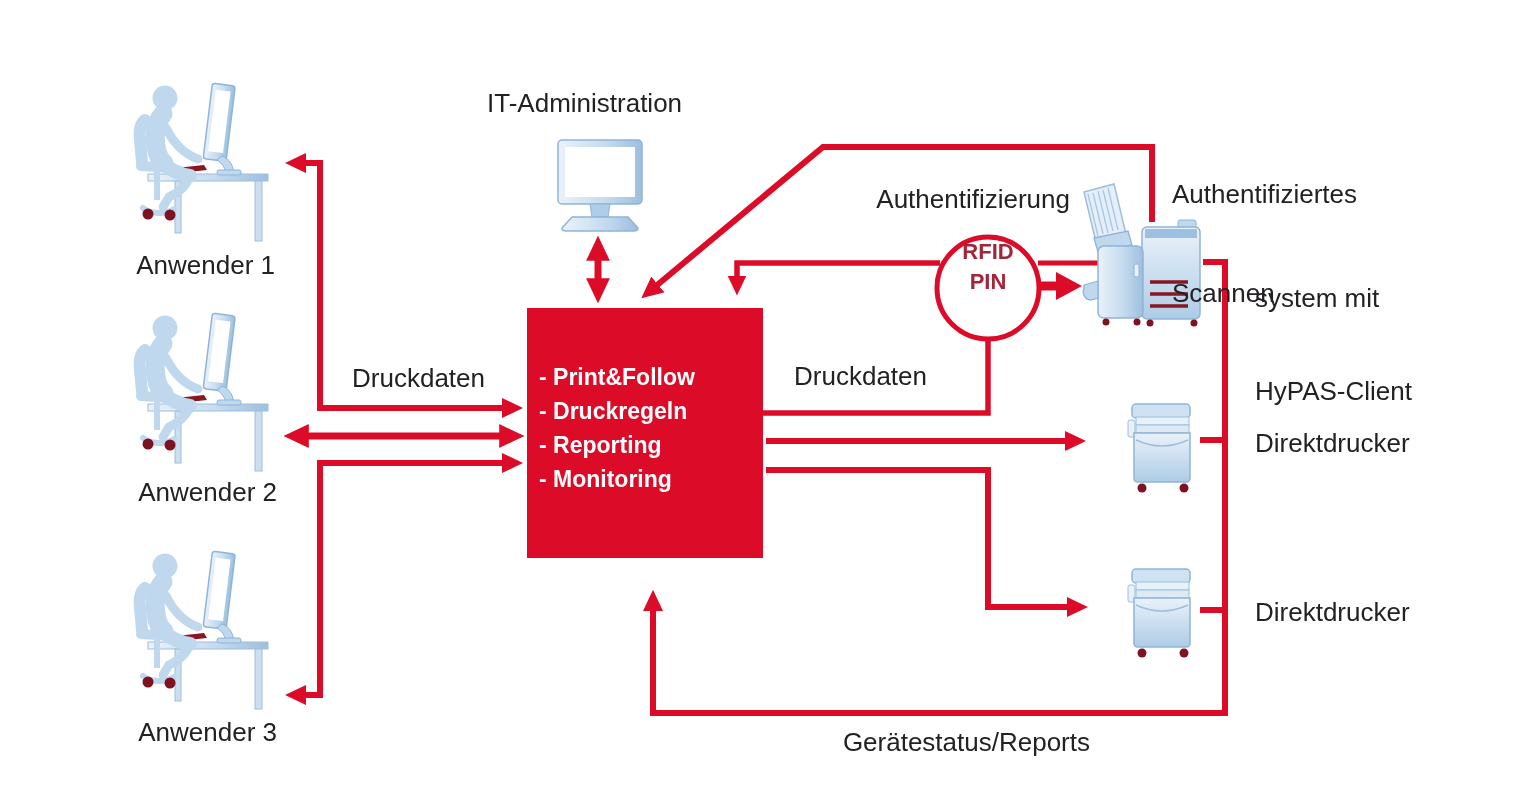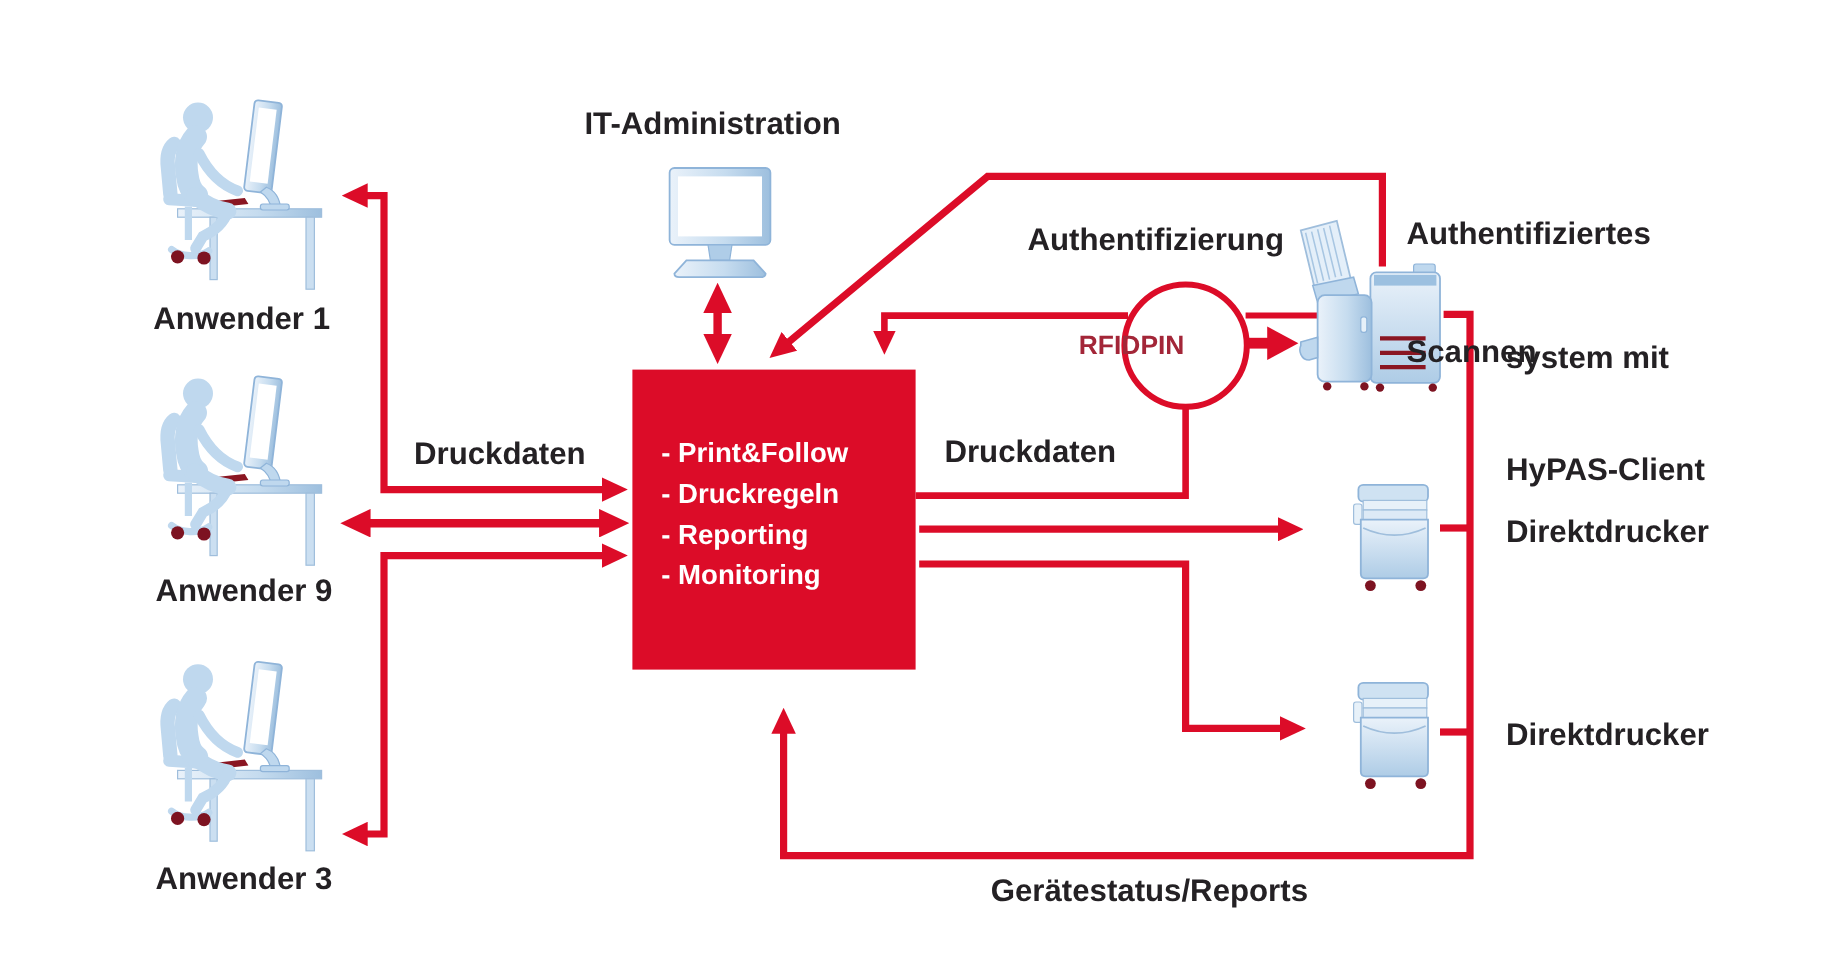--- a/index.html
+++ b/index.html
@@ -1,33 +1,33 @@
 <!DOCTYPE html>
 <html><head>
 <meta charset="utf-8">
 <style>
   html,body{margin:0;padding:0;background:#ffffff;}
   .canvas{
     position:relative;width:1525px;height:812px;background:#ffffff;
     font-family:"Liberation Sans", sans-serif;color:#242124;overflow:hidden;
   }
   .wires{position:absolute;left:0;top:0;width:1525px;height:812px;}
-  .lbl{position:absolute;font-size:26px;line-height:31px;color:#242124;white-space:pre;font-weight:bold;}
+  .lbl{position:absolute;font-size:26px;line-height:31px;color:#242124;white-space:pre;}
   .lbl.center{text-align:right;}
   .icon{position:absolute;}
   .redbox{
     position:absolute;left:527px;top:308px;width:236px;height:250px;
-    background:#DC0C28;box-sizing:border-box;padding:52px 0 0 24px;
+    background:#DC0C28;box-sizing:border-box;padding:52px 0 0 12px;
   }
   .redbox .item{
     color:#ffffff;font-size:23px;font-weight:bold;line-height:34px;white-space:pre;
   }
   .rfid-badge{
-    position:absolute;left:885px;top:237px;width:102px;height:102px;
-    display:flex;align-items:center;justify-content:flex-end;
+    position:absolute;left:937px;top:237px;width:102px;height:102px;
+    display:flex;flex-direction:column;align-items:center;justify-content:flex-start;
     color:#A32638;font-size:22px;font-weight:bold;line-height:30px;text-align:center;
   }
   .multiline div{white-space:pre;}
 </style>
 </head>
 <body>
 
 <div class="canvas">
 
   <svg class="wires" viewBox="0 0 1525 812">
@@ -130,21 +130,21 @@
         <use href="#user-figure"></use>
       </svg>
   </div>
   <div class="lbl center" style="left:125px;top:250px;width:150px">Anwender 1</div>
 
   <div class="icon" style="left:112px;top:298px;width:165px;height:178px">
     <svg width="165" height="178" viewBox="0 0 165 178">
         <use href="#user-figure"></use>
       </svg>
   </div>
-  <div class="lbl center" style="left:127px;top:477px;width:150px">Anwender 9</div>
+  <div class="lbl center" style="left:127px;top:477px;width:150px">Anwender 2</div>
 
   <div class="icon" style="left:112px;top:536px;width:165px;height:178px">
     <svg width="165" height="178" viewBox="0 0 165 178">
         <use href="#user-figure"></use>
       </svg>
   </div>
   <div class="lbl center" style="left:127px;top:717px;width:150px">Anwender 3</div>
 
   <div class="lbl" style="left:487px;top:88px">IT-Administration</div>
   <div class="icon" style="left:550px;top:138px;width:100px;height:96px">

